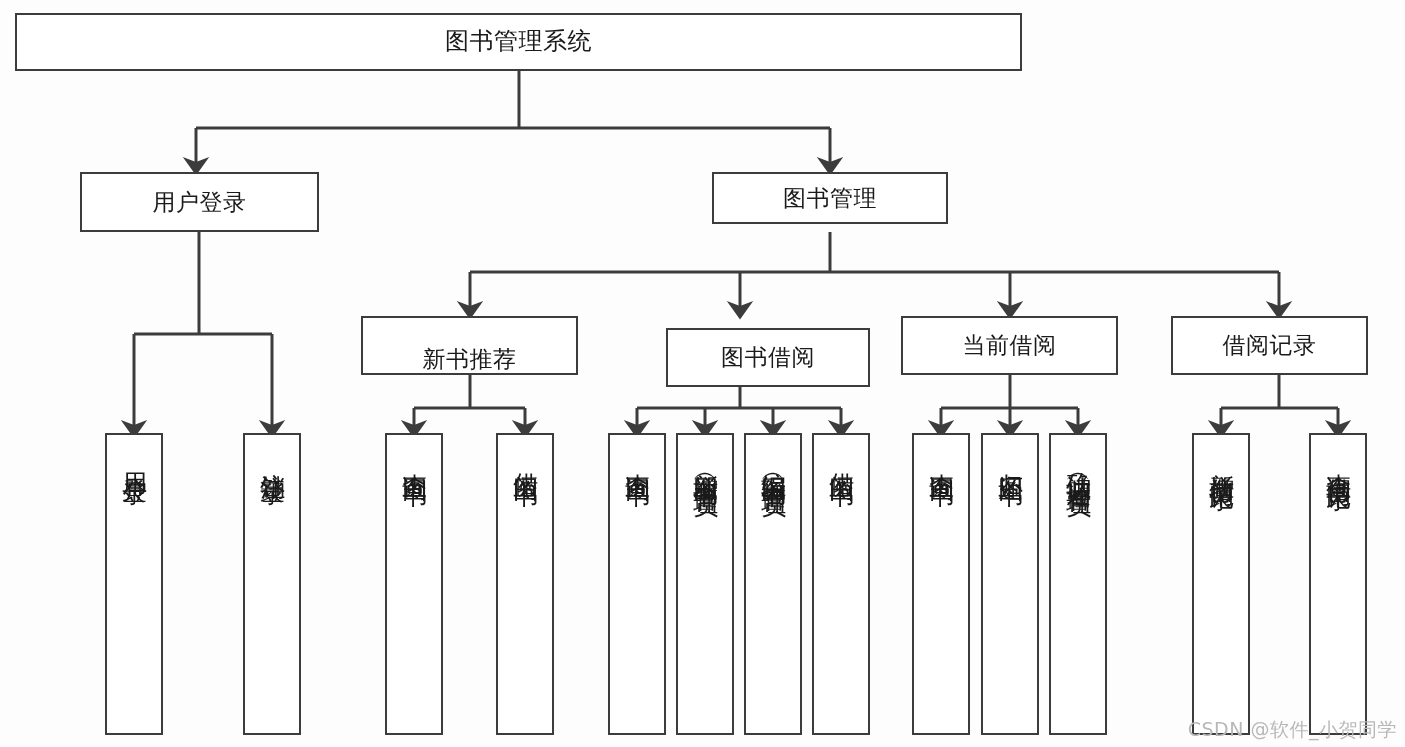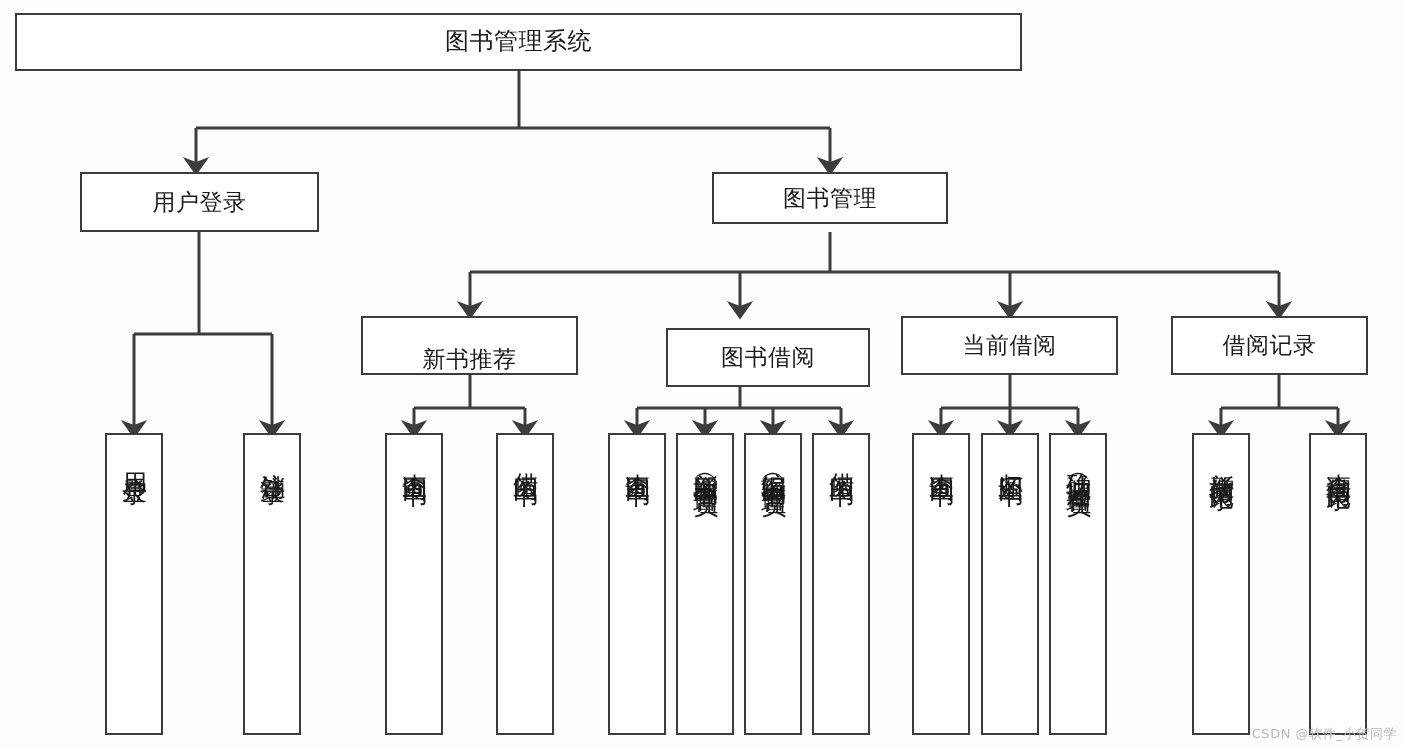--- a/index.html
+++ b/index.html
@@ -60,21 +60,21 @@
     text-orientation: upright;
     font-size: 25px;
     line-height: 1.05;
     letter-spacing: 3px;
     white-space: nowrap;
   }
   .watermark {
     position: absolute;
     right: 8px;
     bottom: 4px;
-    font-size: 13px;
+    font-size: 19px;
     color: #b8b8b8;
     letter-spacing: 0.5px;
     white-space: nowrap;
     pointer-events: none;
     text-align: center;
   }
 </style>
 </head>
 <body>
 

